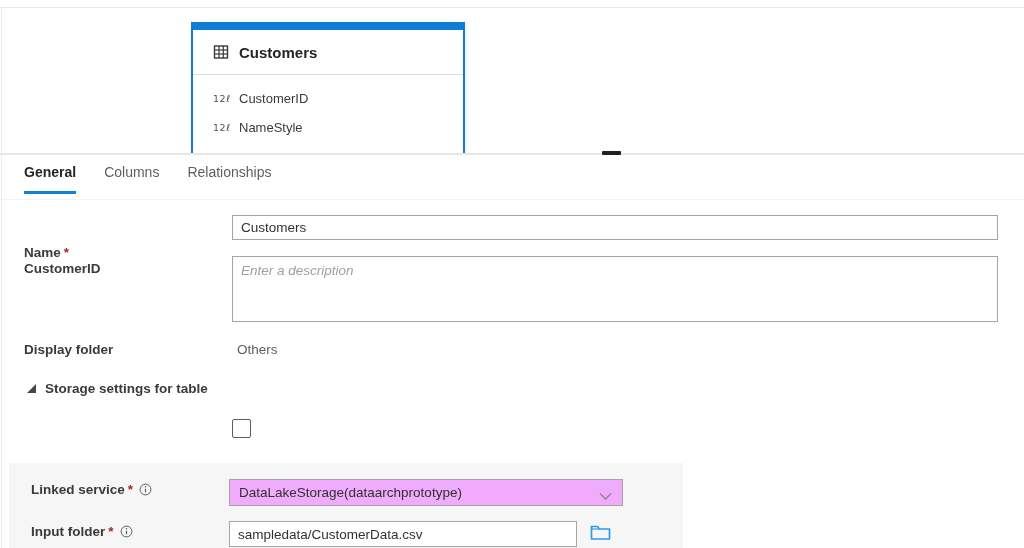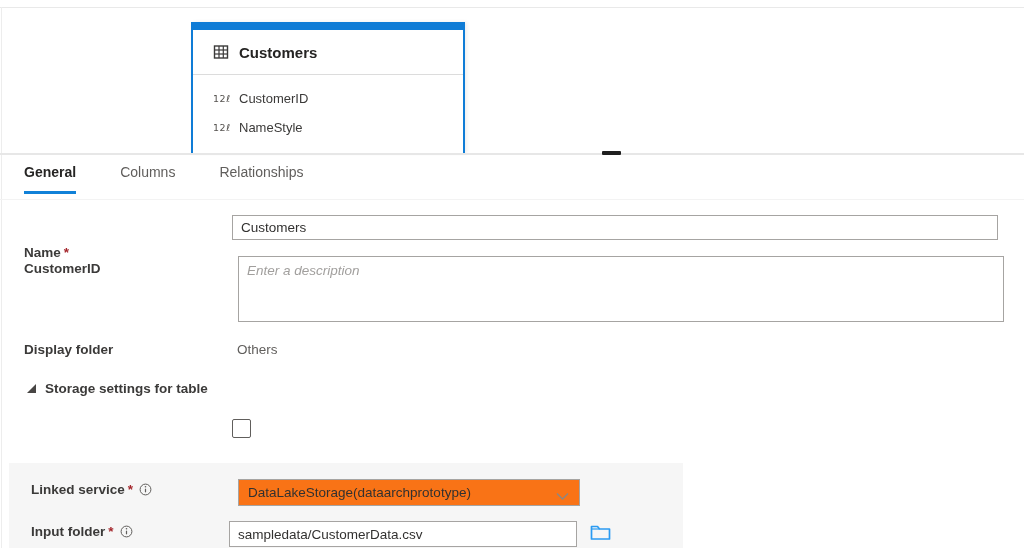--- a/index.html
+++ b/index.html
@@ -23,57 +23,57 @@
   .entity-fields{padding-top:9px;}
   .entity-field{display:flex;align-items:center;height:29px;padding-left:20px;cursor:pointer;}
   .type-glyph{width:20px;font-size:9.5px;letter-spacing:0.5px;color:#55524f;font-family:"DejaVu Sans",sans-serif;}
   .field-name{margin-left:6px;font-size:13px;color:#3b3a39;}
 
   
   .panel-divider{position:absolute;left:0;top:153px;width:1024px;height:2px;background:#e7e7e7;}
   .drag-handle{position:absolute;left:602px;top:151px;width:19px;height:4px;background:#1f1f1f;border-radius:1px;cursor:row-resize;}
 
   
-  .tabs{position:absolute;left:24px;top:156px;display:flex;gap:44px;}
+  .tabs{position:absolute;left:24px;top:156px;display:flex;gap:28px;}
   .tab{font-size:14px;color:#605e5c;height:35px;line-height:32px;border-bottom:3px solid transparent;cursor:pointer;}
   .tab.active{color:#252423;font-weight:700;border-bottom-color:#1181d8;}
   .tabs-bottom-line{position:absolute;left:0;top:199px;width:1024px;height:1px;background:#f3f3f3;}
 
   
   .field-label{position:absolute;left:24px;font-size:13.5px;font-weight:600;color:#3b3a39;white-space:nowrap;}
   .req{color:#a4262c;margin-left:3px;}
   .txt-input{
     position:absolute;box-sizing:border-box;border:1px solid #a6a4a2;background:#fff;
     font-family:"Liberation Sans","DejaVu Sans",sans-serif;font-size:13.5px;color:#323130;
     padding:0 8px;outline:none;
   }
   .txt-area{
     position:absolute;box-sizing:border-box;border:1px solid #a6a4a2;background:#fff;
     font-family:"Liberation Sans","DejaVu Sans",sans-serif;font-size:13.5px;color:#323130;
-    padding:6px 8px;outline:none;resize:none;margin-left:6px;
+    padding:6px 8px;outline:none;resize:none;
   }
   .txt-area::placeholder{color:#a19f9d;font-style:italic;}
   .static-value{position:absolute;font-size:13.5px;color:#605e5c;}
 
   .section-header{position:absolute;left:27px;top:381px;display:flex;align-items:center;cursor:pointer;}
   .caret-shape{width:0;height:0;border-bottom:9px solid #484644;border-left:9px solid transparent;margin-right:9px;}
   .section-title{font-size:13.5px;font-weight:700;color:#3b3a39;}
 
   .checkbox{
     position:absolute;left:232px;top:419px;width:19px;height:19px;margin:0;
     -webkit-appearance:none;appearance:none;border:1px solid #605e5c;border-radius:2px;background:#fff;cursor:pointer;
   }
 
   .sub-panel{position:absolute;left:9px;top:463px;width:674px;height:85px;background:#f6f6f6;}
   .sub-label{position:absolute;display:flex;align-items:center;font-size:13.5px;font-weight:600;color:#3b3a39;white-space:nowrap;}
   .info-icon{margin-left:6px;display:inline-flex;}
 
   .dropdown{
-    position:absolute;left:238px;top:479px;width:342px;height:27px;box-sizing:border-box;
-    border:1px solid #a6a4a2;background:#f97316;display:flex;align-items:center;
+    position:absolute;left:229px;top:479px;width:394px;height:27px;box-sizing:border-box;
+    border:1px solid #a6a4a2;background:#f0abfc;display:flex;align-items:center;
     padding:0 30px 0 9px;font-size:13.5px;color:#323130;cursor:pointer;
   }
   .dropdown .chev{position:absolute;right:10px;top:9px;}
 
   .folder-btn{position:absolute;left:589px;top:523px;width:22px;height:20px;background:none;border:none;padding:0;cursor:pointer;}
 </style>
 </head>
 <body>
 
 <div class="page">

